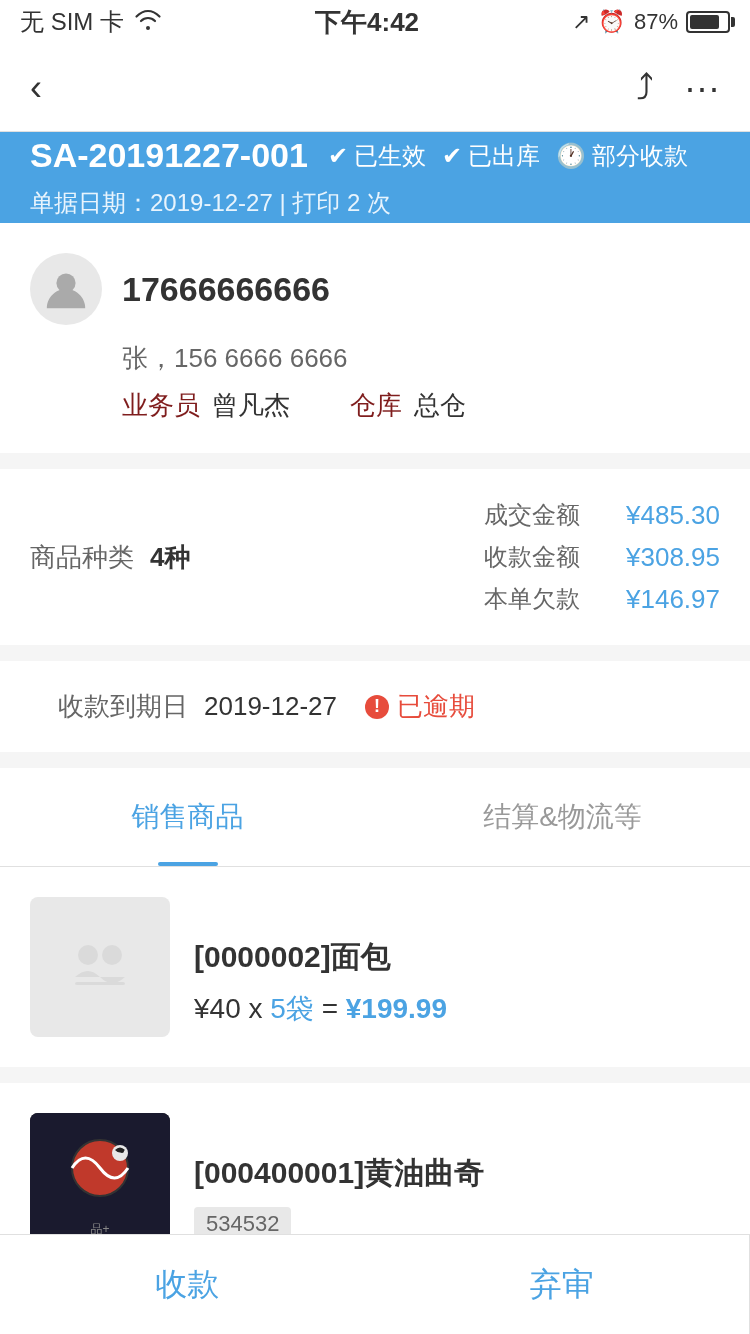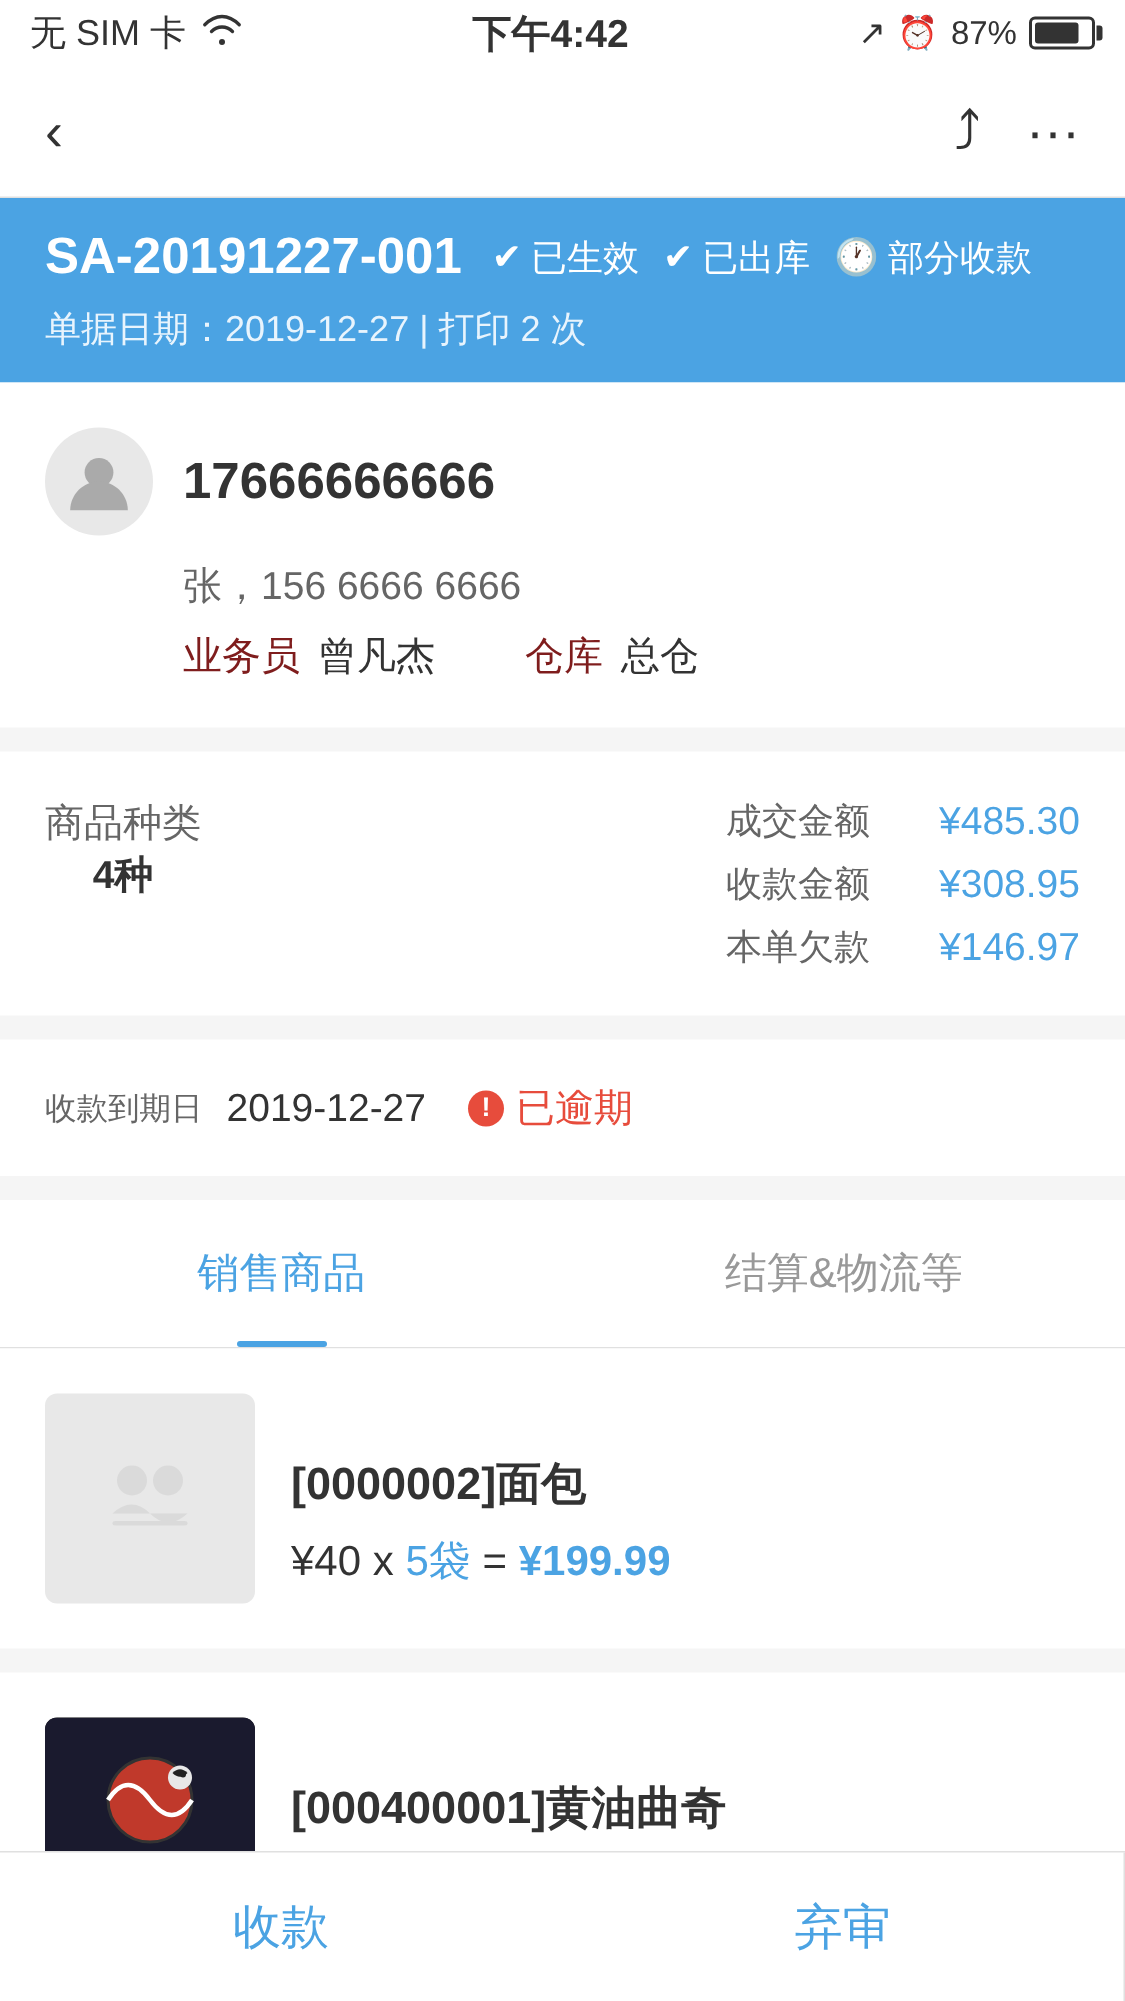--- a/index.html
+++ b/index.html
@@ -85,21 +85,21 @@
     }
     .nav-action-icon {
       font-size: 36px;
       color: #333;
       cursor: pointer;
     }
 
     
     .order-header {
       background: #4BA3E3;
-      padding: 20px 30px;
+      padding: 4px 30px;
       color: #fff;
     }
     .order-header-top {
       display: flex;
       align-items: center;
       gap: 20px;
       margin-bottom: 12px;
     }
     .order-id {
       font-size: 34px;
@@ -184,21 +184,21 @@
     .summary-section {
       background: #fff;
       padding: 30px;
       margin-bottom: 16px;
       display: flex;
       justify-content: space-between;
     }
     .summary-left {
       display: flex;
       align-items: center;
-      flex-direction: column;
+      gap: 16px;
     }
     .summary-label {
       font-size: 26px;
       color: #666;
     }
     .summary-count {
       font-size: 26px;
       color: #333;
       font-weight: 600;
     }
@@ -228,22 +228,23 @@
     
     .due-section {
       background: #fff;
       padding: 24px 30px;
       margin-bottom: 16px;
       display: flex;
       align-items: center;
       gap: 16px;
     }
     .due-label {
-      font-size: 21px;
+      font-size: 26px;
       color: #666;
+      margin-left: 28px;
     }
     .due-date {
       font-size: 26px;
       color: #333;
     }
     .overdue-badge {
       display: flex;
       align-items: center;
       gap: 8px;
       background: #fff;

